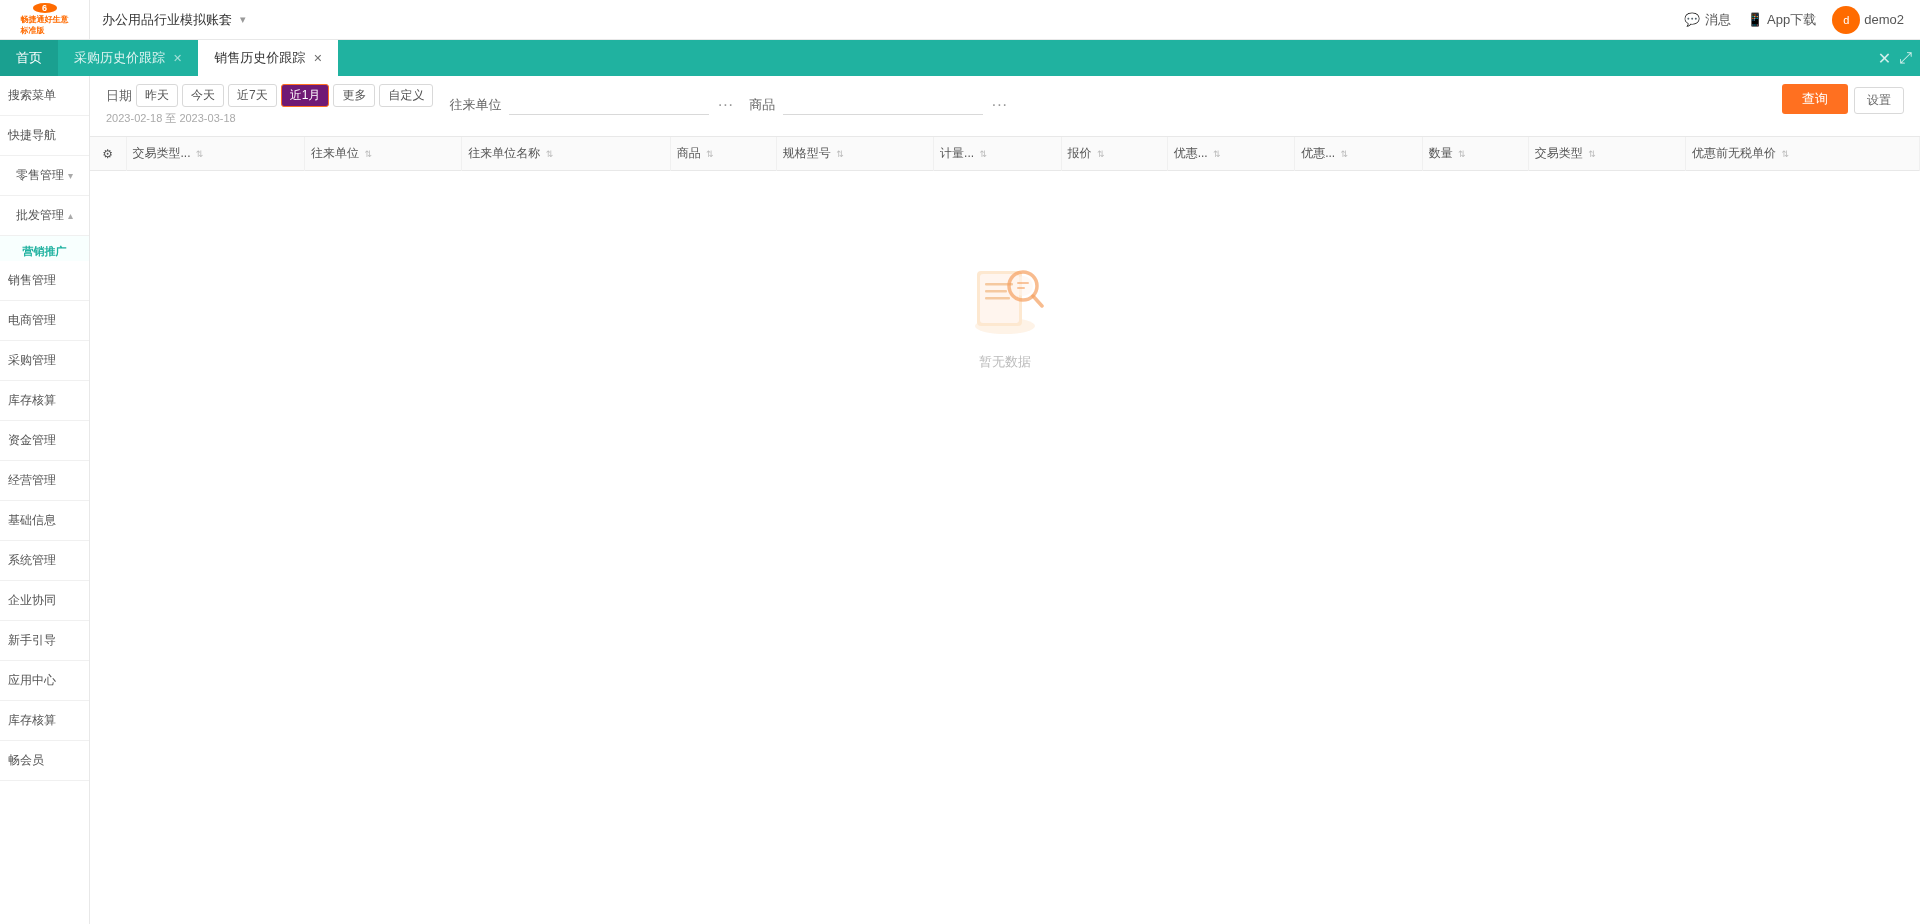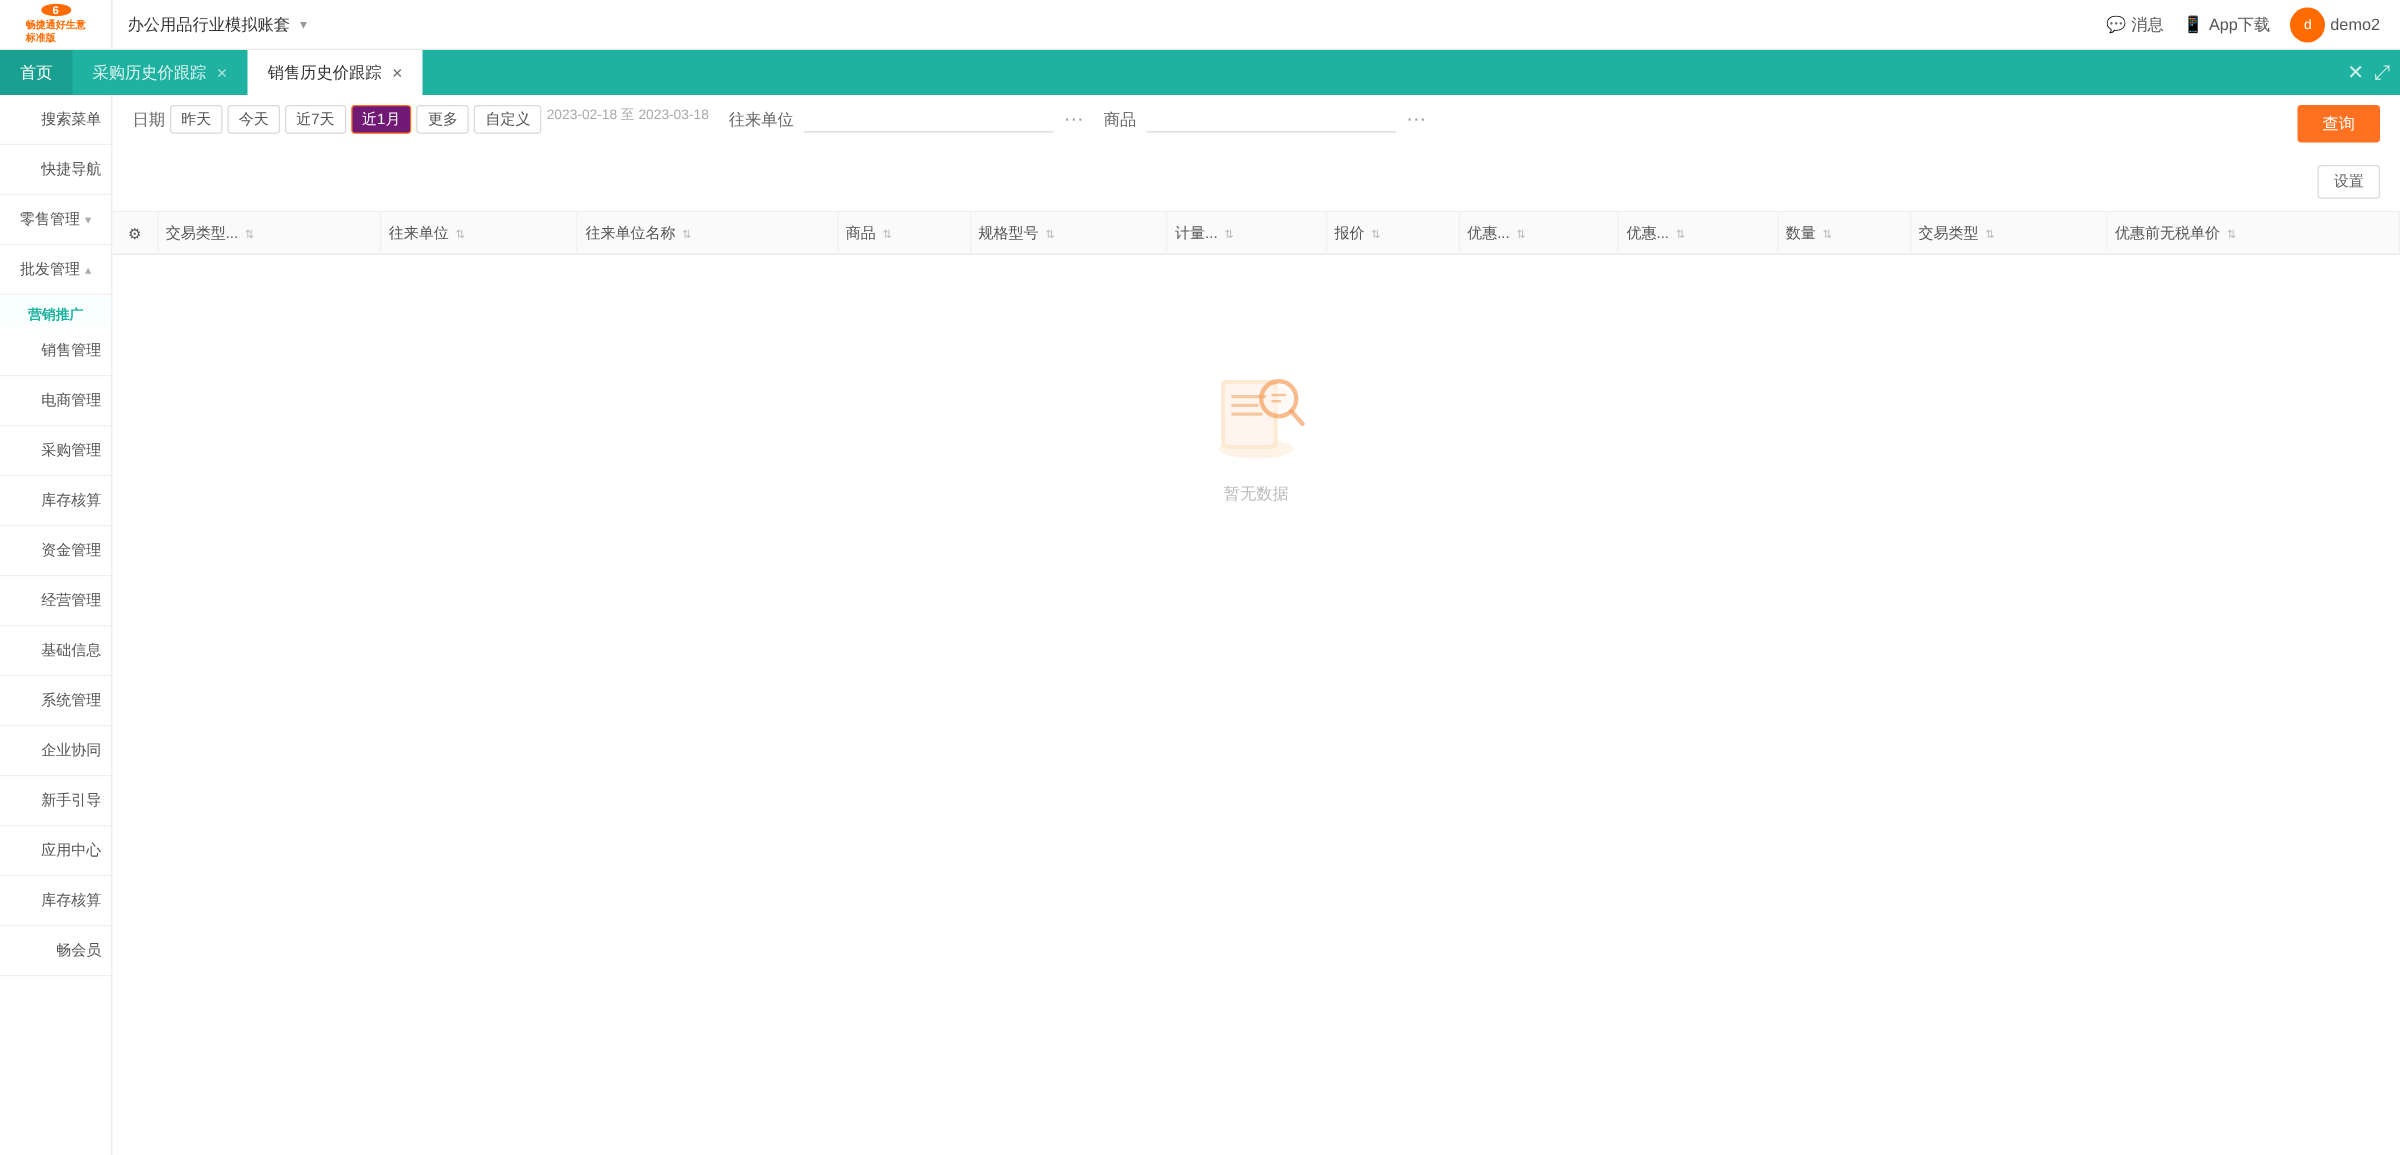--- a/index.html
+++ b/index.html
@@ -79,21 +79,21 @@
     }
     .sidebar-item {
       padding: 10px 8px;
       text-align: center;
       font-size: 12px;
       color: #555;
       cursor: pointer;
       border-bottom: 1px solid #f0f0f0;
       display: flex;
       align-items: center;
-      justify-content: flex-end;
+      justify-content: flex-start;
       gap: 4px;
       min-height: 40px;
     }
     .sidebar-item.has-arrow { justify-content: center; }
     .sidebar-arrow { font-size: 10px; color: #aaa; }
     .sidebar-section-header {
       padding: 8px 8px 2px;
       font-size: 11px;
       color: #20b2a0;
       text-align: center;
@@ -341,21 +341,21 @@
       gap: 0;
     }
     .filter-left {
       display: flex;
       align-items: center;
       gap: 16px;
       flex: 1;
     }
     .date-filter-group {
       display: flex;
-      flex-direction: row;
+      flex-direction: column;
       gap: 4px;
     }
     .date-filter-top {
       display: flex;
       align-items: center;
       gap: 4px;
     }
     .date-range-text {
       font-size: 11px;
       color: #aaa;
@@ -365,23 +365,22 @@
       align-items: center;
       gap: 8px;
     }
     .goods-filter {
       display: flex;
       align-items: center;
       gap: 8px;
     }
     .filter-right {
       display: flex;
-      flex-direction: column;
       align-items: flex-end;
-      gap: 18px;
+      gap: 6px;
     }
   </style>
 </head>
 <body>
 
 <div class="top-header-wrapper">
   <div class="logo-section">
     <div class="logo-circle">
       <span>6</span>
     </div>

